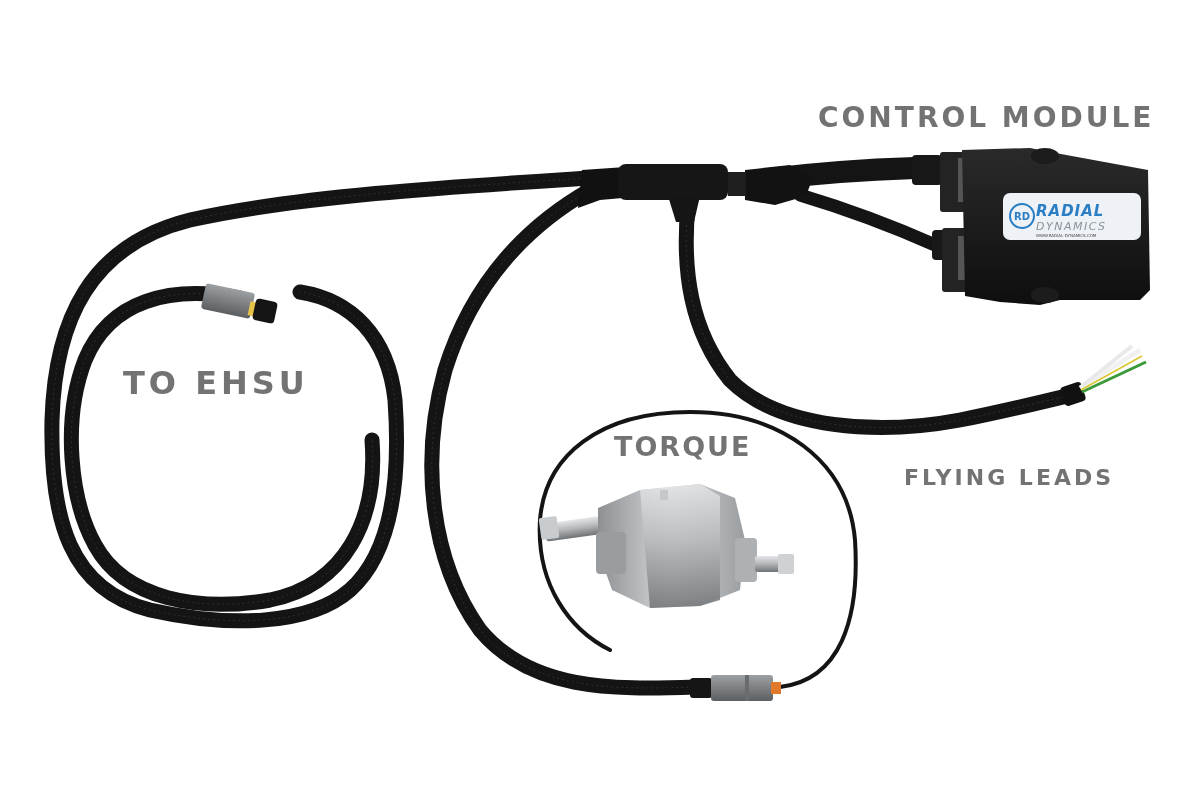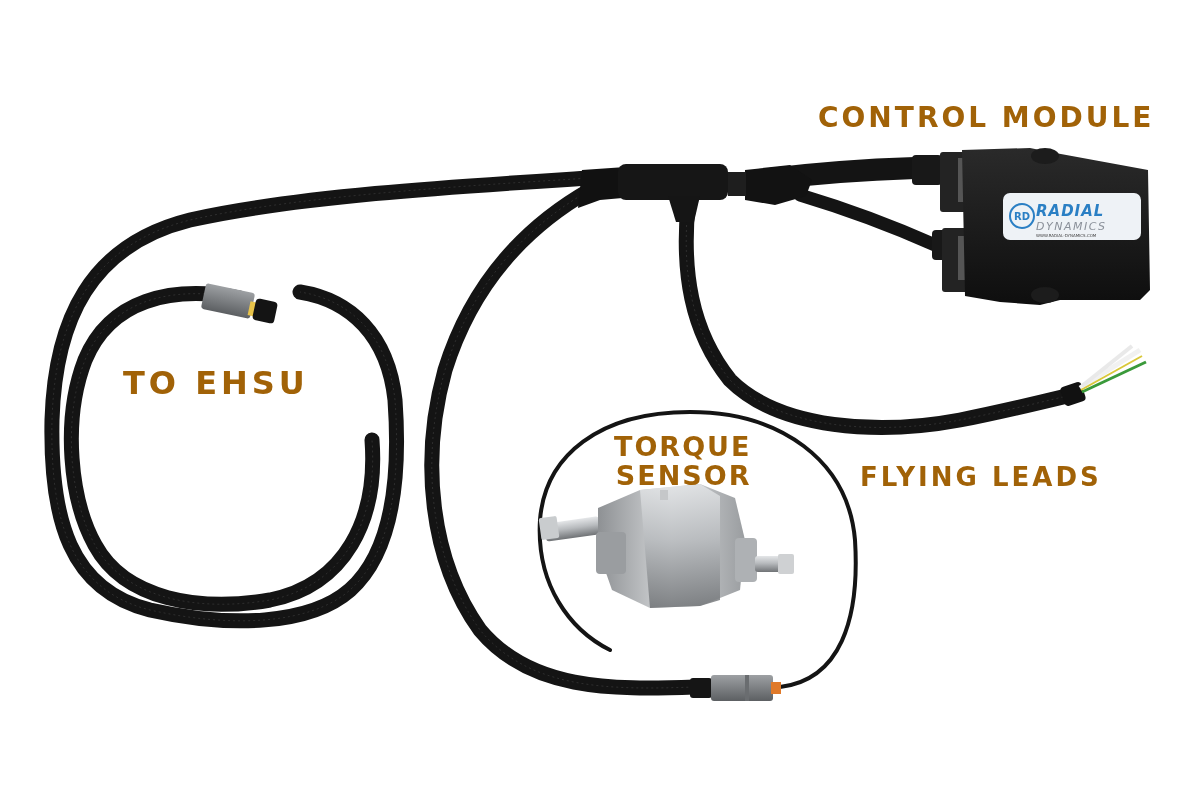--- a/index.html
+++ b/index.html
@@ -1,27 +1,27 @@
 <!DOCTYPE html>
 <html><head>
 <meta charset="utf-8">
 <style>
   html, body { margin:0; padding:0; background:#ffffff; }
   body { width:1200px; height:800px; position:relative; overflow:hidden; font-family:"DejaVu Sans", sans-serif; }
   #stage { position:absolute; left:0; top:0; width:1200px; height:800px; }
   .label {
-    position:absolute; color:#a16207; font-family:"DejaVu Sans", sans-serif;
+    position:absolute; color:#737373; font-family:"DejaVu Sans", sans-serif;
     font-weight:bold; letter-spacing:3px; text-transform:uppercase; line-height:1;
     white-space:nowrap;
   }
   #lbl-control { left:818px; top:104px; font-size:28px; letter-spacing:3px; }
   #lbl-ehsu { left:123px; top:367px; font-size:32px; letter-spacing:4px; }
   #lbl-torque { left:614px; top:432px; font-size:27px; letter-spacing:2px; text-align:right; }
   #lbl-torque div { line-height:29px; }
-  #lbl-flying { left:860px; top:462px; font-size:26px; letter-spacing:3px; text-align:center; }
+  #lbl-flying { left:904px; top:462px; font-size:22px; letter-spacing:3px; text-align:center; }
   #lbl-flying div { line-height:31px; }
 </style>
 </head>
 <body>
 
 <svg id="stage" width="1200" height="800" viewBox="0 0 1200 800" xmlns="http://www.w3.org/2000/svg">
   <defs>
     <linearGradient id="silverGrad" x1="0" y1="0" x2="0" y2="1">
       <stop offset="0" stop-color="#e4e6e8"></stop>
       <stop offset="0.45" stop-color="#b8bbbe"></stop>
@@ -128,17 +128,16 @@
     <rect x="755" y="556" width="38" height="16" rx="3" fill="url(#silverGrad)"></rect>
     <rect x="778" y="554" width="16" height="20" rx="2" fill="#cfd1d3"></rect>
     <rect x="660" y="490" width="8" height="10" fill="#c5c7c9"></rect>
   </g>
 </svg>
 
 <div class="label" id="lbl-control">CONTROL MODULE</div>
 <div class="label" id="lbl-ehsu">TO EHSU</div>
 <div class="label" id="lbl-torque">
   <div>TORQUE</div>
-  <div>SENSOR</div>
 </div>
 <div class="label" id="lbl-flying">
   <div>FLYING LEADS</div>
 </div>
 
 </body></html>

